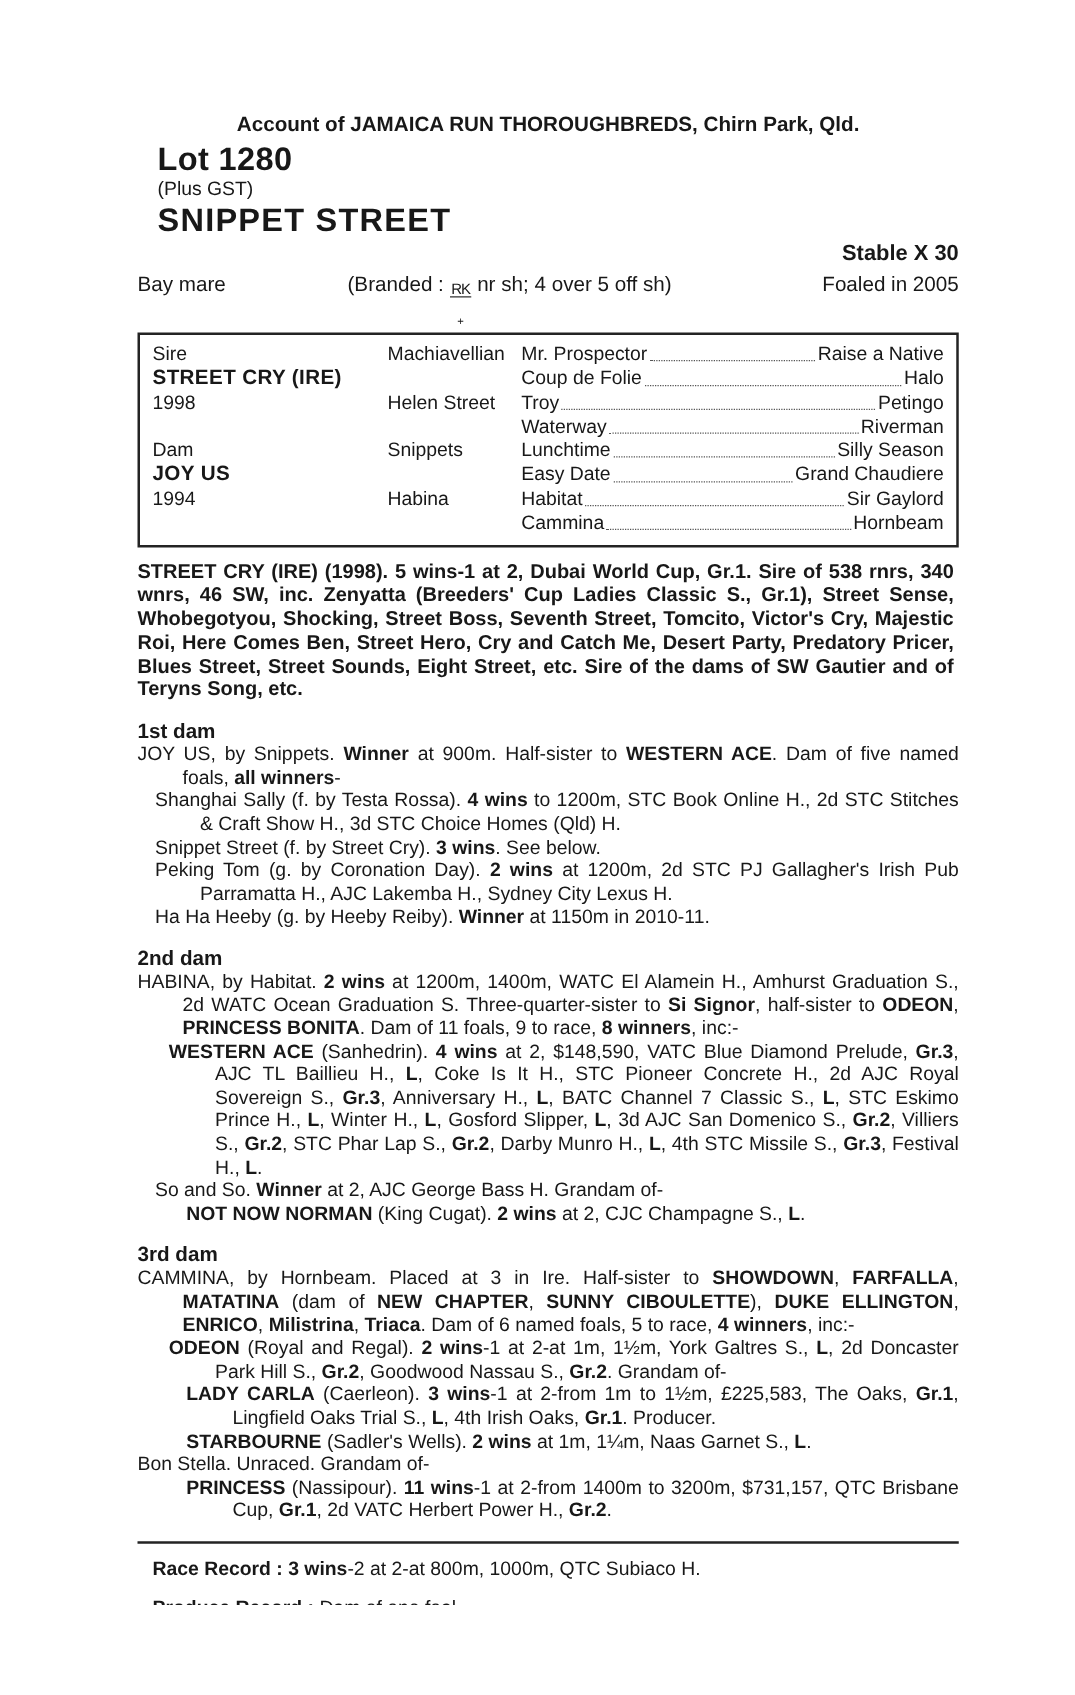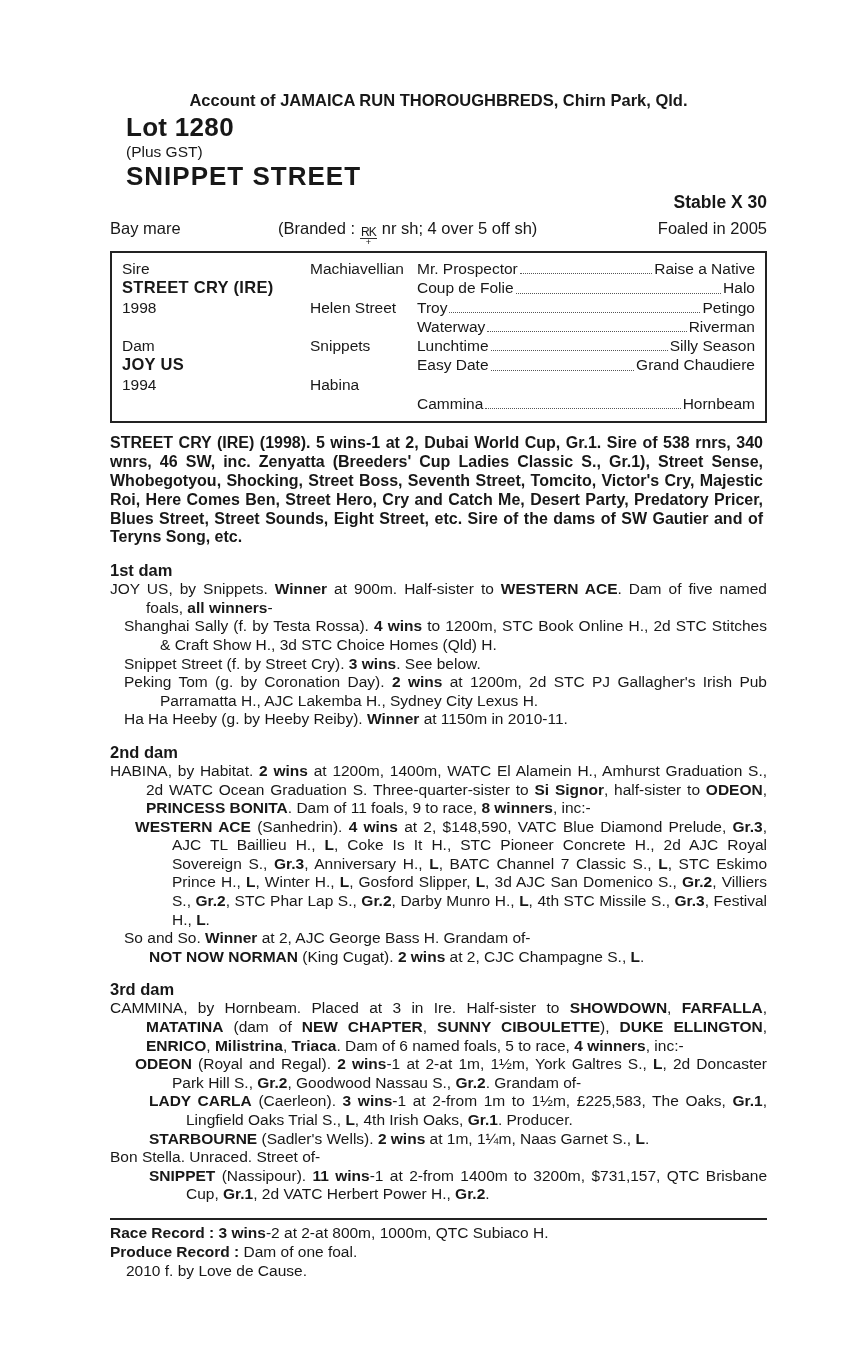--- a/index.html
+++ b/index.html
@@ -10,21 +10,21 @@
   
   .account{margin-top:90px;text-align:center;font-weight:700;font-size:16.5px;line-height:20px;}
   .lot-line{display:flex;align-items:baseline;margin-top:2px;flex-direction:column;}
   .lot-num{font-size:26px;font-weight:700;letter-spacing:.3px;}
   .gst{font-size:15.5px;margin-left:6px;text-align:right;}
   .horse{font-size:26px;font-weight:700;margin-left:16px;letter-spacing:1px;}
   .stable{margin-left:auto;font-size:17.5px;font-weight:700;}
   .info-line{display:flex;align-items:baseline;margin-top:5px;font-size:16.5px;line-height:20px;}
   .sex{width:168px;}
   .brand-note{display:flex;align-items:baseline;}
-  .brand{display:inline-flex;flex-direction:column;align-items:center;margin:0 5px;transform:translateY(2px);}
+  .brand{display:inline-flex;flex-direction:column;align-items:center;margin:0 5px;transform:translateY(2px);gap:16px;}
   .brand-top{font-size:12px;line-height:11px;border-bottom:1.3px solid #333;letter-spacing:-1px;padding:0 1px;}
   .brand-bottom{font-size:9px;line-height:7px;}
   .foaled{margin-left:auto;}
 
   
   .ped{margin-top:7px;border:2.5px solid #232323;padding:6px 10px 8px 10px;
        display:grid;grid-template-columns:188px 107px 1fr;grid-auto-rows:19.3px;
        font-size:15.5px;}
   .ped>div{line-height:19.3px;white-space:nowrap;}
   .ped .name{font-weight:700;font-size:16.5px;letter-spacing:.3px;}
@@ -39,21 +39,21 @@
   .sec-head{margin:0;font-weight:700;font-size:16.5px;line-height:19px;}
   .entry{margin:0;font-size:15.5px;line-height:18.6px;text-align:justify;}
   .entry b{font-weight:700;}
   .lv-dam {padding-left:36px;text-indent:-36px;}
   .lv-foal{margin-left:14px;padding-left:36px;text-indent:-36px;}
   .lv-sw  {margin-left:25px;padding-left:37px;text-indent:-37px;}
   .lv-g   {margin-left:39px;padding-left:37px;text-indent:-37px;}
 
   
   .rule{border:none;border-top:2px solid #232323;margin:14px 0 4px 0;height:0;}
-  .rec{margin:0;font-size:15.5px;line-height:18.8px;}
+  .rec{margin:12px;font-size:15.5px;line-height:18.8px;}
   .rec b{font-weight:700;}
   .rec-foal{margin:0 0 0 16px;font-size:15.5px;line-height:18.8px;}
   .served{margin-top:3px;text-align:center;font-weight:700;font-size:19px;line-height:19px;}
 </style>
 </head>
 <body>
 
 <div class="page">
   <div class="content">
 
@@ -115,20 +115,25 @@
       <div class="gp-row" style="grid-area:5/3">
           <span>Lunchtime</span>
           <span class="gp-dots"></span>
           <span>Silly Season</span>
         </div>
       <div class="gp-row" style="grid-area:6/3">
           <span>Easy Date</span>
           <span class="gp-dots"></span>
           <span>Grand Chaudiere</span>
         </div>
+      <div class="gp-row" style="grid-area:7/3">
+          <span>Habitat</span>
+          <span class="gp-dots"></span>
+          <span>Sir Gaylord</span>
+        </div>
       <div class="gp-row" style="grid-area:8/3">
           <span>Cammina</span>
           <span class="gp-dots"></span>
           <span>Hornbeam</span>
         </div>
     </div>
 
     <p class="sire-summary">STREET CRY (IRE) (1998). 5 wins-1 at 2, Dubai World Cup, Gr.1. Sire of 538 rnrs, 340 wnrs, 46 SW, inc. Zenyatta (Breeders' Cup Ladies Classic S., Gr.1), Street Sense, Whobegotyou, Shocking, Street Boss, Seventh Street, Tomcito, Victor's Cry, Majestic Roi, Here Comes Ben, Street Hero, Cry and Catch Me, Desert Party, Predatory Pricer, Blues Street, Street Sounds, Eight Street, etc. Sire of the dams of SW Gautier and of Teryns Song, etc.</p>
 
     <div class="section">
@@ -147,22 +152,22 @@
       <p class="entry lv-foal">So and So. <b>Winner</b> at 2, AJC George Bass H. Grandam of-</p>
       <p class="entry lv-g"><b>NOT NOW NORMAN</b> (King Cugat). <b>2 wins</b> at 2, CJC Champagne S., <b>L</b>.</p>
     </div>
 
     <div class="section">
       <p class="sec-head">3rd dam</p>
       <p class="entry lv-dam">CAMMINA, by Hornbeam. Placed at 3 in Ire. Half-sister to <b>SHOWDOWN</b>, <b>FARFALLA</b>, <b>MATATINA</b> (dam of <b>NEW CHAPTER</b>, <b>SUNNY CIBOULETTE</b>), <b>DUKE ELLINGTON</b>, <b>ENRICO</b>, <b>Milistrina</b>, <b>Triaca</b>. Dam of 6 named foals, 5 to race, <b>4 winners</b>, inc:-</p>
       <p class="entry lv-sw"><b>ODEON</b> (Royal and Regal). <b>2 wins</b>-1 at 2-at 1m, 1½m, York Galtres S., <b>L</b>, 2d Doncaster Park Hill S., <b>Gr.2</b>, Goodwood Nassau S., <b>Gr.2</b>. Grandam of-</p>
       <p class="entry lv-g"><b>LADY CARLA</b> (Caerleon). <b>3 wins</b>-1 at 2-from 1m to 1½m, £225,583, The Oaks, <b>Gr.1</b>, Lingfield Oaks Trial S., <b>L</b>, 4th Irish Oaks, <b>Gr.1</b>. Producer.</p>
       <p class="entry lv-g"><b>STARBOURNE</b> (Sadler's Wells). <b>2 wins</b> at 1m, 1¼m, Naas Garnet S., <b>L</b>.</p>
-      <p class="entry lv-dam">Bon Stella. Unraced. Street of-</p>
-      <p class="entry lv-g"><b>SNIPPET</b> (Nassipour). <b>11 wins</b>-1 at 2-from 1400m to 3200m, $731,157, QTC Brisbane Cup, <b>Gr.1</b>, 2d VATC Herbert Power H., <b>Gr.2</b>.</p>
+      <p class="entry lv-dam">Bon Stella. Unraced. Grandam of-</p>
+      <p class="entry lv-g"><b>PRINCESS</b> (Nassipour). <b>11 wins</b>-1 at 2-from 1400m to 3200m, $731,157, QTC Brisbane Cup, <b>Gr.1</b>, 2d VATC Herbert Power H., <b>Gr.2</b>.</p>
     </div>
 
     <hr class="rule">
 
     <p class="rec"><b>Race Record : 3 wins</b>-2 at 2-at 800m, 1000m, QTC Subiaco H.</p>
     <p class="rec"><b>Produce Record : </b>Dam of one foal.</p>
     <p class="rec-foal">2010 f. by Love de Cause.</p>
     <p class="served">Not served</p>
 
   </div>

